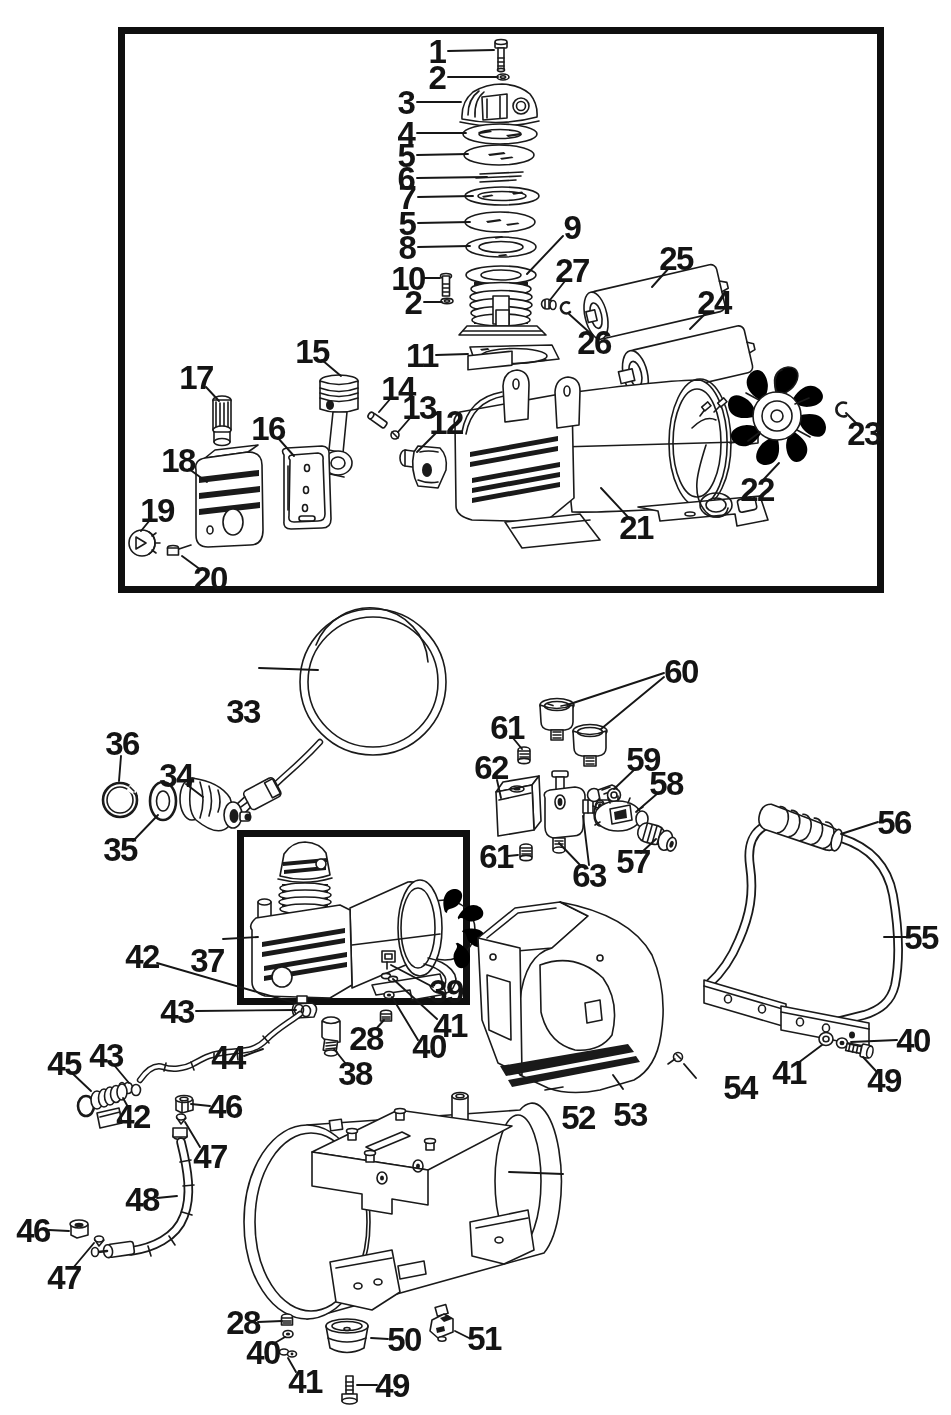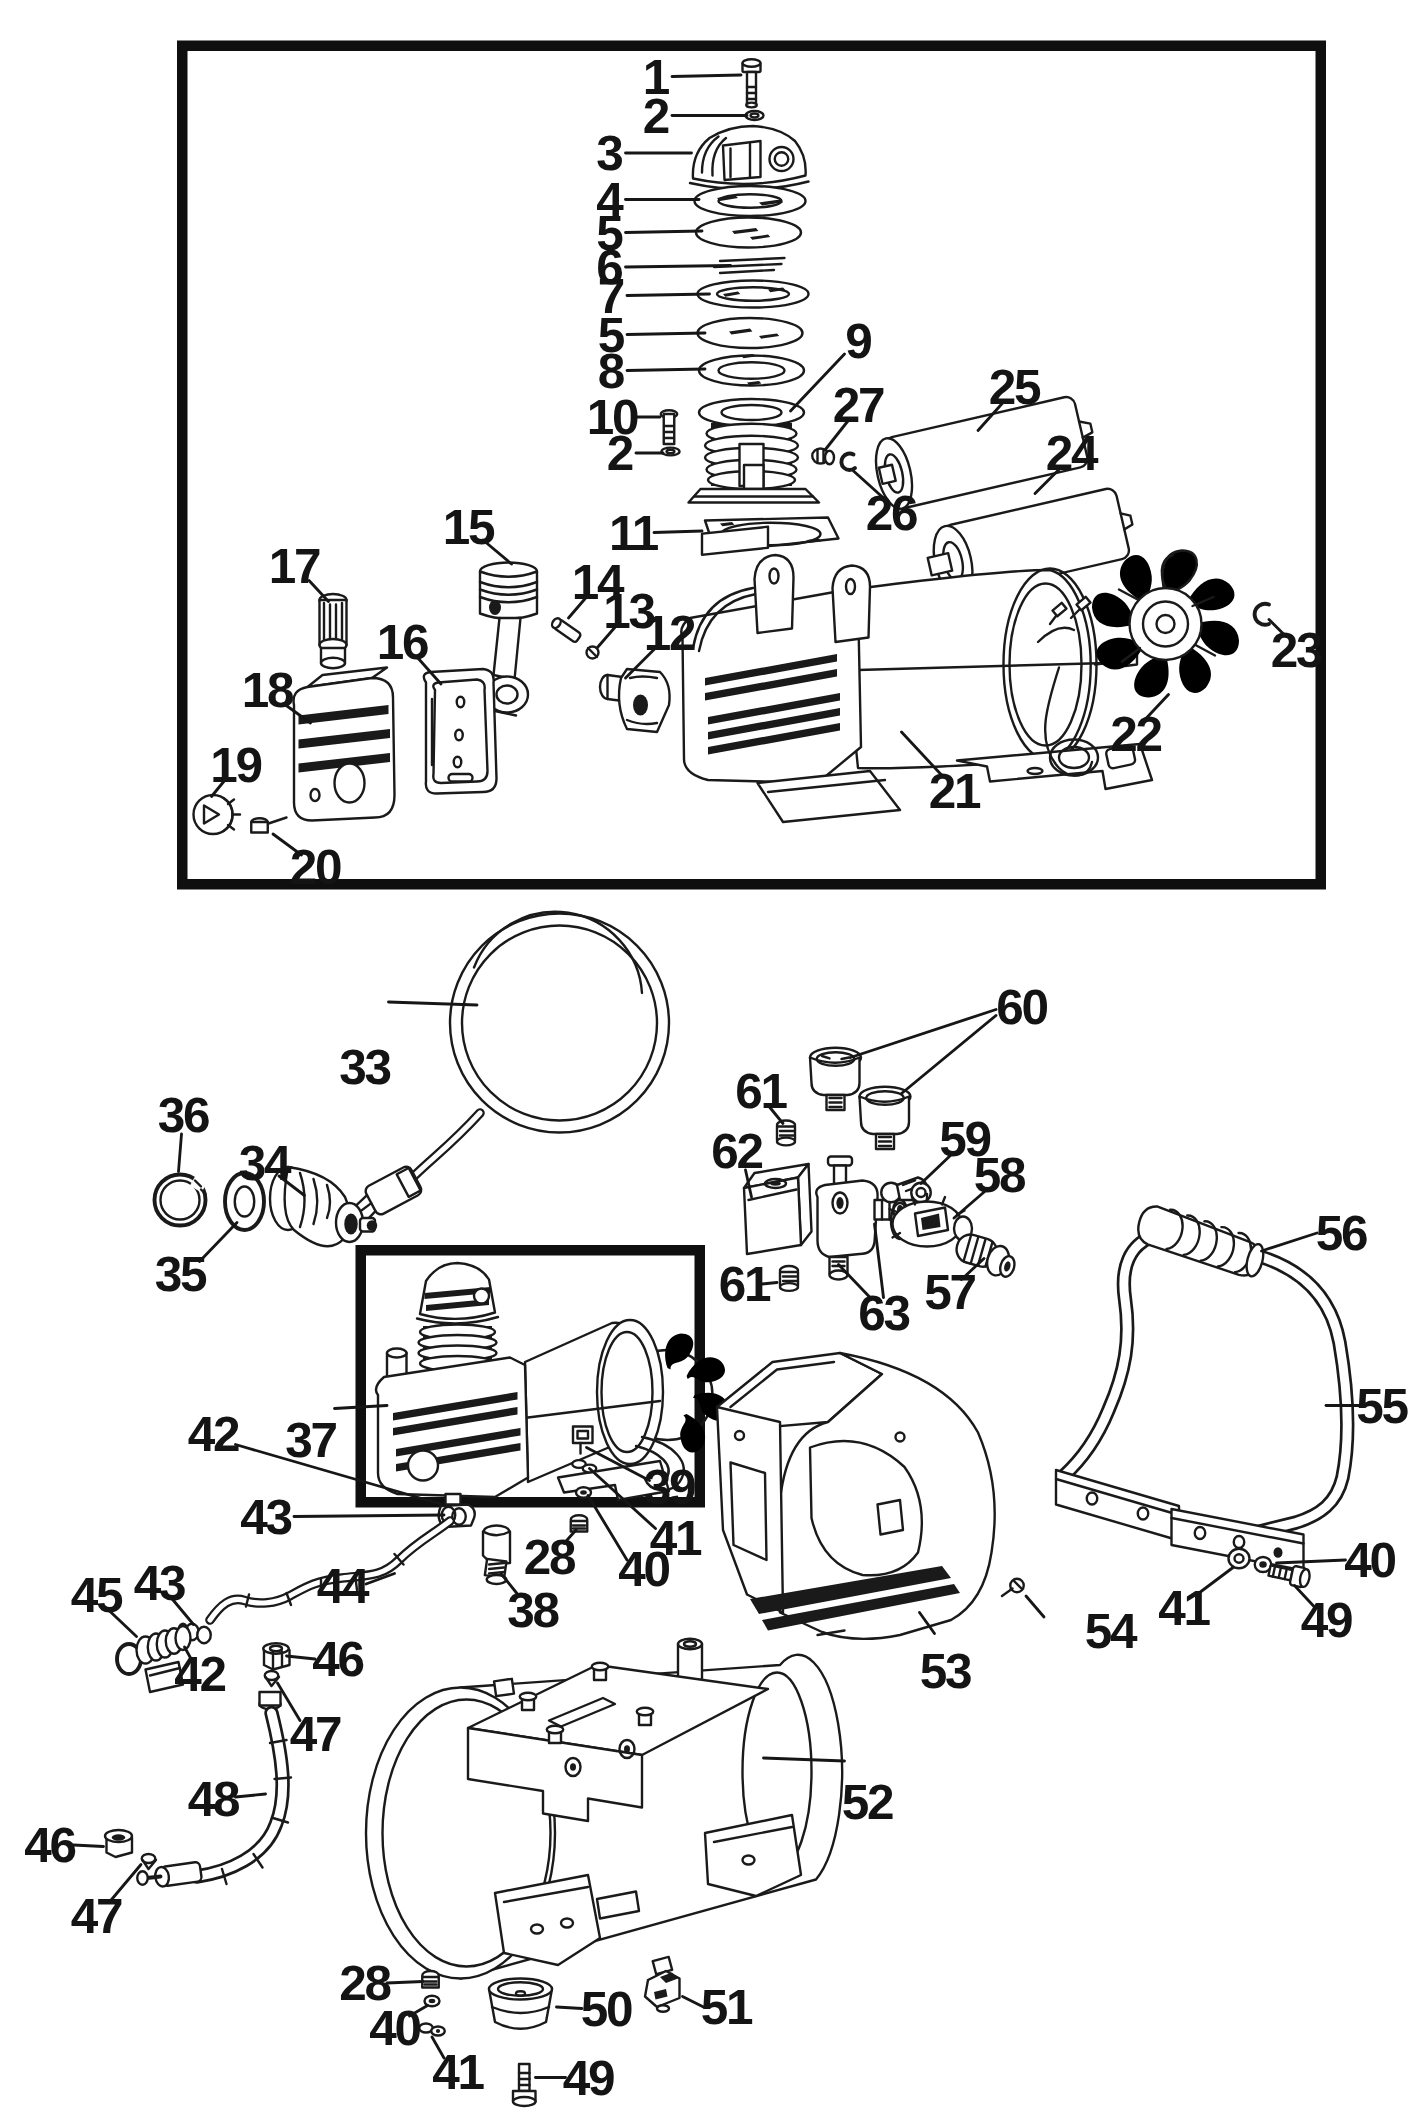--- a/index.html
+++ b/index.html
@@ -764,21 +764,21 @@
       <div class="callout" style="left: 225px; top: 1106px;">46</div>
       <div class="callout" style="left: 210px; top: 1156px;">47</div>
       <div class="callout" style="left: 142px; top: 1199px;">48</div>
       <div class="callout" style="left: 33px; top: 1230px;">46</div>
       <div class="callout" style="left: 64px; top: 1277px;">47</div>
       <div class="callout" style="left: 630px; top: 1098px; margin-top: 16px;">53</div>
       <div class="callout" style="left: 704px; top: 1087px; margin-left: 36px;">54</div>
       <div class="callout" style="left: 913px; top: 1040px;">40</div>
       <div class="callout" style="left: 789px; top: 1072px;">41</div>
       <div class="callout" style="left: 884px; top: 1080px;">49</div>
-      <div class="callout" style="left: 578px; top: 1201px;">52</div>
+      <div class="callout" style="left: 578px; top: 1117px;">52</div>
       <div class="callout" style="left: 243px; top: 1322px;">28</div>
       <div class="callout" style="left: 263px; top: 1352px;">40</div>
       <div class="callout" style="left: 305px; top: 1381px;">41</div>
       <div class="callout" style="left: 404px; top: 1339px;">50</div>
       <div class="callout" style="left: 484px; top: 1338px;">51</div>
       <div class="callout" style="left: 392px; top: 1385px;">49</div>
     </div>
 
 </div>
 

